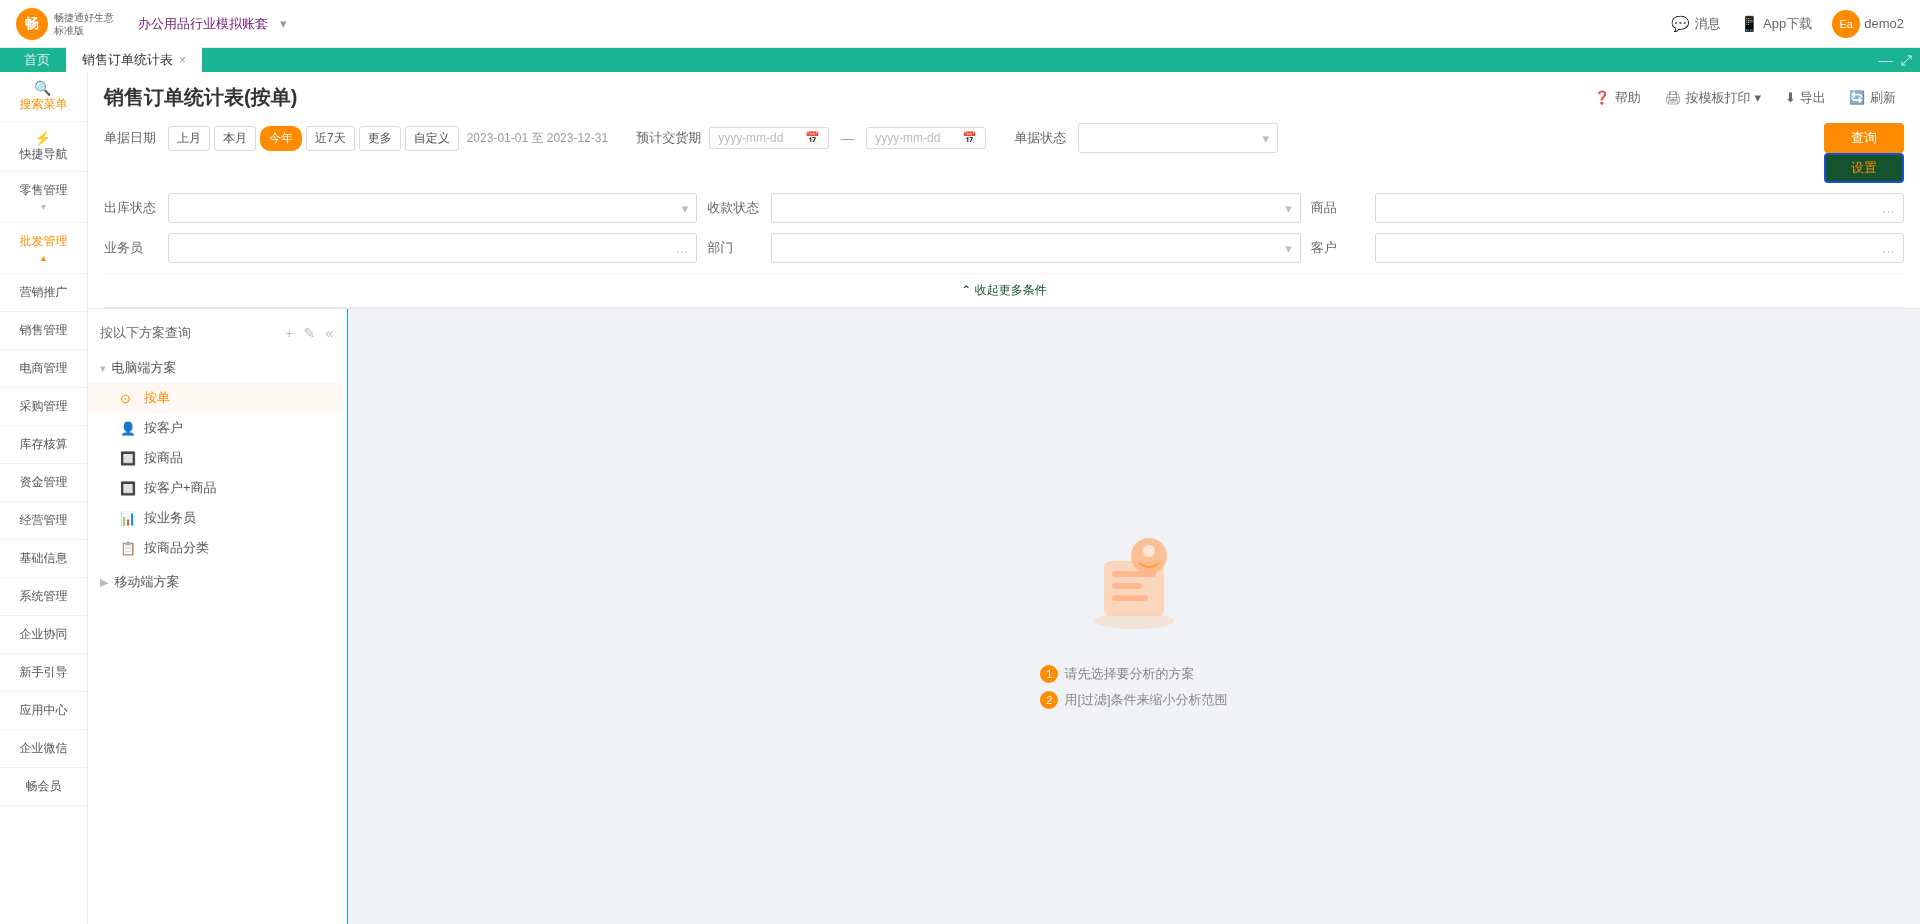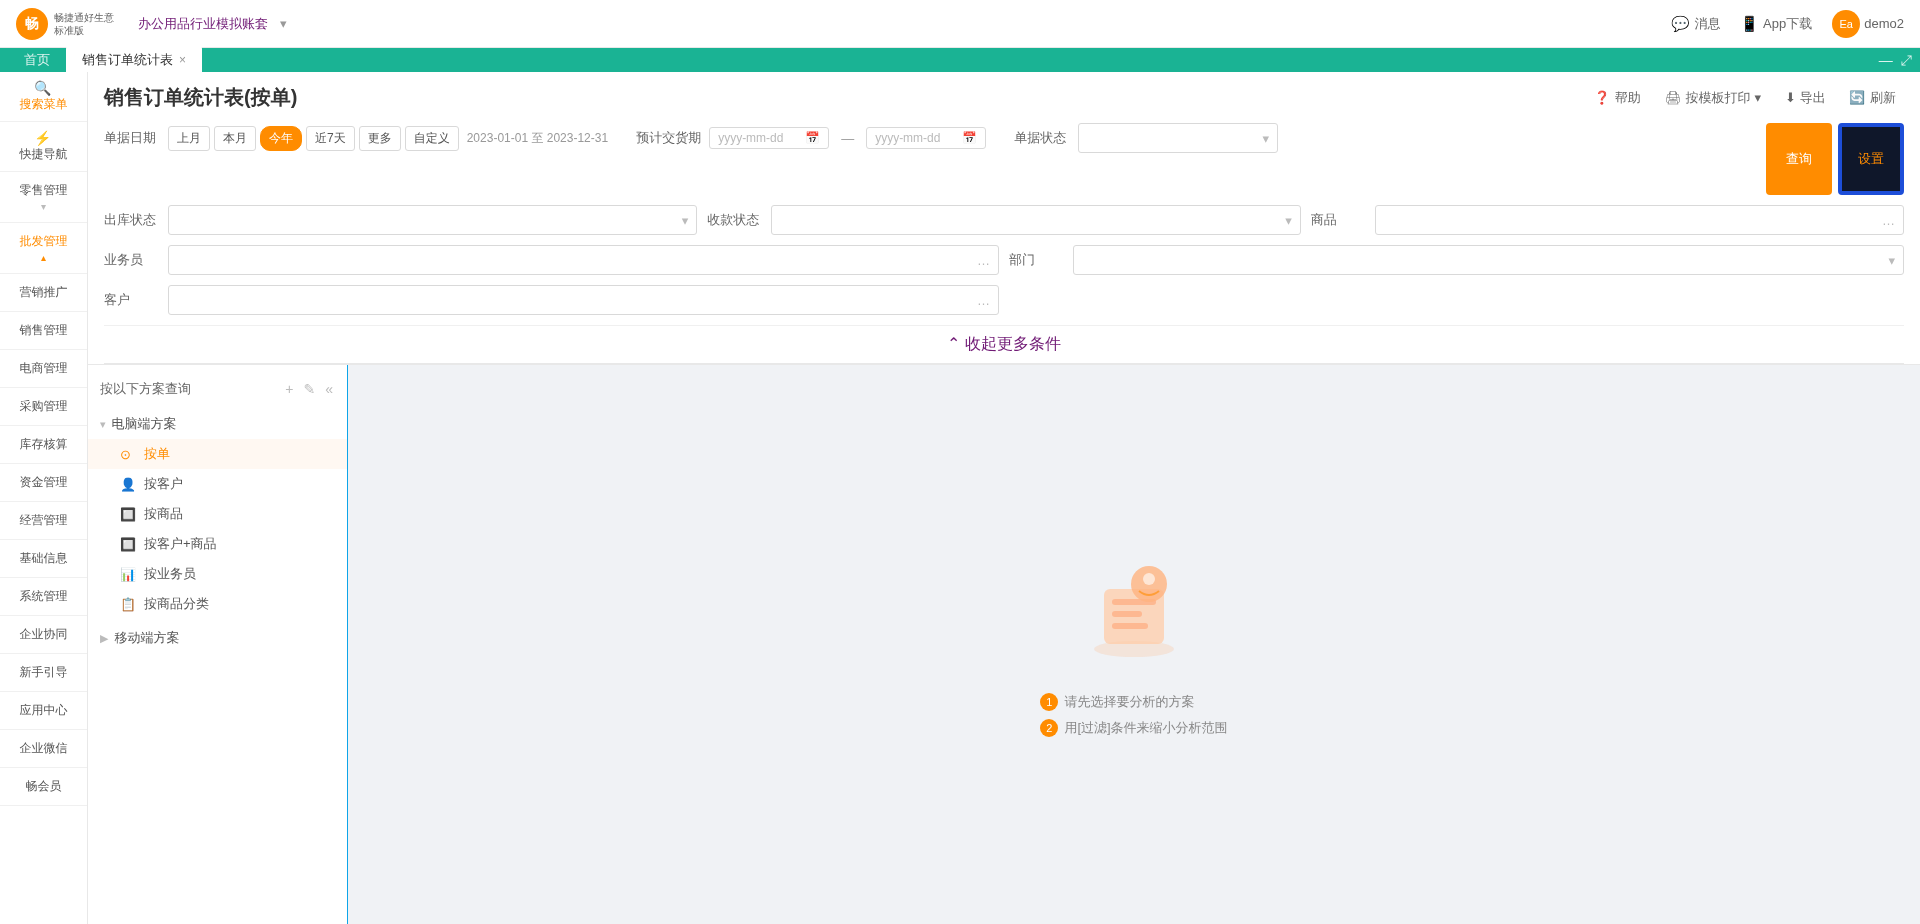--- a/index.html
+++ b/index.html
@@ -126,33 +126,33 @@
     .scheme-item-icon { font-size: 13px; color: #999; width: 16px; }
     .scheme-item.active .scheme-item-icon { color: #ff8c00; }
 
     
     .right-content { flex: 1; display: flex; flex-direction: column; }
 
     
     .filter-main-area { background: #fff; border-bottom: 1px solid #e8e8e8; padding: 12px 16px; }
 
     .search-btn { background: #ff8c00; color: #fff; border: none; padding: 6px 20px; border-radius: 4px; cursor: pointer; font-size: 13px; }
-    .setting-btn { background: #0f172a; color: #ff8c00; border: 4px solid #1d4ed8; padding: 23px 16px; border-radius: 4px; cursor: pointer; font-size: 13px; }
-    .action-btns { display: flex; flex-direction: row; gap: 6px; min-width: 80px; }
+    .setting-btn { background: #14532d; color: #ff8c00; border: 2px solid #1d4ed8; padding: 4px 16px; border-radius: 4px; cursor: pointer; font-size: 13px; }
+    .action-btns { display: flex; flex-direction: column; gap: 0; min-width: 80px; }
 
     
     .empty-state { display: flex; flex-direction: column; align-items: center; justify-content: center; flex: 1; padding: 60px; }
     .empty-icon { width: 120px; height: 120px; margin-bottom: 20px; }
     .empty-hints { color: #888; font-size: 13px; line-height: 2; }
     .empty-hint-item { display: flex; align-items: center; gap: 6px; }
     .hint-num { width: 18px; height: 18px; border-radius: 50%; background: #ff8c00; color: #fff; font-size: 11px; display: flex; align-items: center; justify-content: center; flex-shrink: 0; }
 
     
     .collapse-row { text-align: center; padding: 8px; border-top: 1px solid #f0f0f0; }
-    .collapse-btn { color: #701a75; font-size: 16px; cursor: pointer; background: none; border: none; }
+    .collapse-btn { color: #14532d; font-size: 12px; cursor: pointer; background: none; border: none; }
     .filter-cell { display: flex; align-items: center; gap: 8px; }
     .filter-cell-label { color: #666; font-size: 13px; white-space: nowrap; min-width: 56px; }
     .filter-input-full { border: 1px solid #d9d9d9; border-radius: 3px; padding: 4px 8px; font-size: 13px; flex: 1; display: flex; align-items: center; justify-content: space-between; cursor: pointer; color: #333; min-height: 30px; }
 
     .page-top-area { background: #fff; padding: 12px 16px 0; border-bottom: 1px solid #e8e8e8; }
   </style>
 </head>
 <body>
 
 <div class="top-header">
@@ -346,21 +346,21 @@
           </div>
           <div class="filter-cell">
             <span class="filter-cell-label">商品</span>
             <div class="filter-input-full">
               <span></span>
               <span style="color:#bbb;">…</span>
             </div>
           </div>
         </div>
 
-        <div style="display: grid; grid-template-columns: 1fr 1fr; gap: 10px; margin-bottom: 10px;">
+        <div style="display: grid; grid-template-columns: 1fr 1fr 1fr; gap: 10px; margin-bottom: 10px;">
           <div class="filter-cell">
             <span class="filter-cell-label">业务员</span>
             <div class="filter-input-full">
               <span></span>
               <span style="color:#bbb;">…</span>
             </div>
           </div>
           <div class="filter-cell">
             <span class="filter-cell-label">部门</span>
             <div class="filter-input-full">

